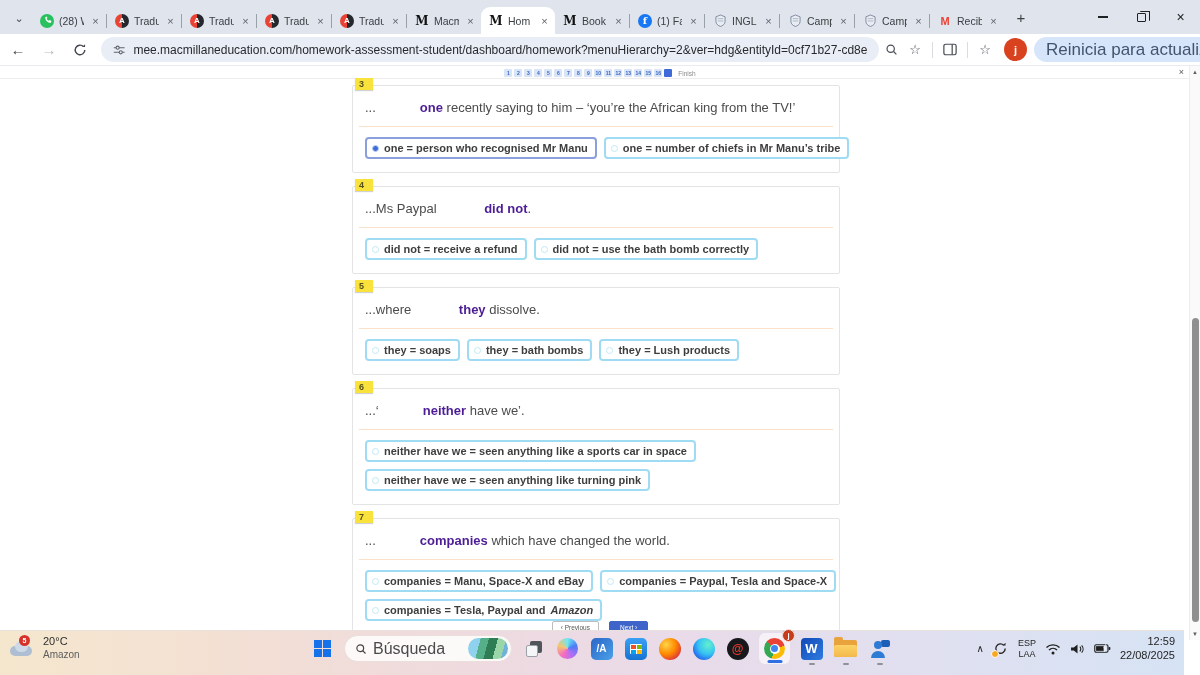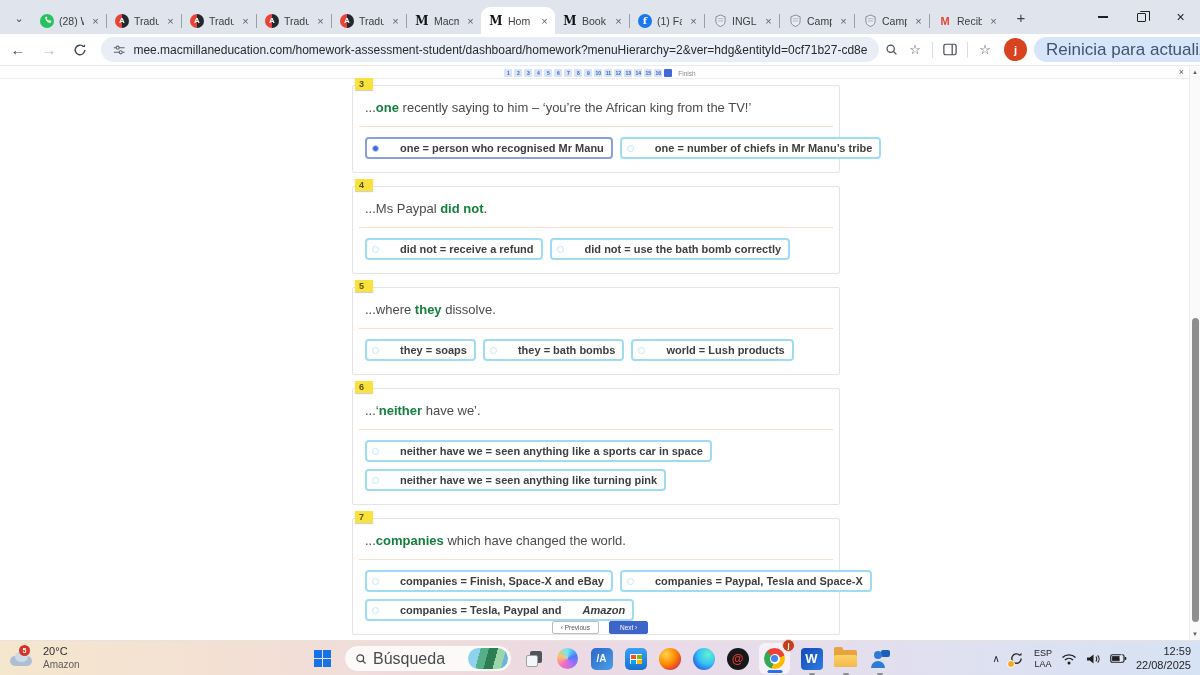--- a/index.html
+++ b/index.html
@@ -48,39 +48,39 @@
   .pg { width:8px; height:8px; background:#d9e5f6; color:#3566c4; font-size:5px; font-weight:bold; display:flex; align-items:center; justify-content:center; border-radius:1px; }
   .pg.current { background:#3f6bd8; color:#3f6bd8; }
   .finish { font-size:6.5px; color:#8a8a8a; margin-left:4px; }
   .topline { position:absolute; top:12px; left:0; right:11px; height:1px; background:#ededed; }
   .close-x { position:absolute; top:1px; right:16px; font-size:9px; color:#555; }
 
   .cards { position:absolute; left:352px; top:19px; width:488px; }
   .card { position:relative; border:1px solid #e4e4e4; border-radius:2px; background:#fff; padding:12px 12px 13px; margin-bottom:13px; }
   .qnum { position:absolute; top:-8px; left:2px; background:#f9e23c; color:#56511c; font-size:9px; font-weight:bold; padding:1px 9px 1px 4px; box-shadow:0 1px 1px rgba(0,0,0,.18); }
   .sentence { font-size:13px; color:#4b4b4b; margin-top:2px; }
-  .sentence b { color:#15803d; }
+  .sentence b { color:#4c1d95;margin-left:44px; }
   .divider { height:1px; background:#f8e1c8; margin:11px -6px 0; }
   .optrow { display:flex; gap:7px; margin-top:10px; flex-wrap:nowrap; }
   .optrow + .optrow { margin-top:7px; }
-  .opt { display:inline-flex; align-items:center; gap:21px; border:2px solid #9fdcf3; border-radius:4px; padding:3px 7px 3px 5px; font-size:11px; font-weight:bold; color:#3e3e3e; background:#fff; white-space:nowrap; }
+  .opt { display:inline-flex; align-items:center; gap:5px; border:2px solid #9fdcf3; border-radius:4px; padding:3px 7px 3px 5px; font-size:11px; font-weight:bold; color:#3e3e3e; background:#fff; white-space:nowrap; }
   .radio { width:7px; height:7px; border-radius:50%; border:1.5px solid #c2eaf8; background:#fff; flex:none; }
   .opt.selected { border-color:#8aa0dc; }
   .opt.selected .radio { background:#3f6cd6; border-color:#bdd2f4; }
 
   .bottom-nav { position:absolute; bottom:6px; left:0; right:0; display:flex; justify-content:center; gap:10px; align-items:center; }
   .btn-prev { font-size:6.5px; color:#555; background:#fff; border:1px solid #bdbdbd; border-radius:2px; padding:2px 8px; }
   .btn-next { font-size:6.5px; color:#fff; background:#3e63c9; border:1px solid #3e63c9; border-radius:2px; padding:2px 10px; }
 
   .scrollbar { position:absolute; top:0; right:0; width:11px; height:100%; background:#fafafa; border-left:1px solid #ededed; }
   .sb-arrow { position:absolute; left:0; width:100%; height:12px; color:#5f5f5f; font-size:6px; text-align:center; line-height:12px; }
   .sb-thumb { position:absolute; left:2px; width:7px; top:252px; height:304px; background:#8f8f8f; border-radius:4px; }
 
   
-  .taskbar { position:absolute; bottom:0; left:0; right:0; height:35px;
+  .taskbar { position:absolute; bottom:0; left:0; right:16px; height:45px;
     background:linear-gradient(90deg,#f5e7ce 0%,#f3e0d3 18%,#efdade 38%,#e9dbe9 58%,#e0e0f0 78%,#d6e3f4 100%);
     border-top:1px solid #e9e2dc; }
   .weather { position:absolute; left:10px; top:4px; display:flex; gap:7px; align-items:center; }
   .wcloud { position:relative; width:26px; height:18px; }
   .wcloud .c1 { position:absolute; bottom:1px; left:0; width:22px; height:10px; border-radius:6px; background:#aebfd4; }
   .wcloud .c2 { position:absolute; bottom:5px; left:5px; width:13px; height:11px; border-radius:50%; background:#cfdae8; }
   .wbadge { position:absolute; top:-4px; left:9px; background:#d6322a; color:#fff; width:11px; height:11px; border-radius:50%; font-size:7px; display:flex; align-items:center; justify-content:center; font-weight:bold; }
   .wtxt { line-height:1.25; }
   .wtemp { font-size:11px; color:#2e2e2e; }
   .wcond { font-size:10px; color:#5d5d5d; }
@@ -363,21 +363,21 @@
         <div class="opt">
             <span class="radio"></span>
             <span>they = soaps</span>
           </div>
         <div class="opt">
             <span class="radio"></span>
             <span>they = bath bombs</span>
           </div>
         <div class="opt">
             <span class="radio"></span>
-            <span>world = Lush products</span>
+            <span>they = Lush products</span>
           </div>
       </div>
     </div>
 
     <div class="card">
       <div class="qnum">6</div>
       <div class="sentence"><span>...‘</span><b>neither</b><span> have we’.</span></div>
       <div class="divider"></div>
       <div class="optrow">
         <div class="opt">
@@ -393,21 +393,21 @@
       </div>
     </div>
 
     <div class="card">
       <div class="qnum">7</div>
       <div class="sentence"><span>...</span><b>companies</b><span> which have changed the world.</span></div>
       <div class="divider"></div>
       <div class="optrow">
         <div class="opt">
             <span class="radio"></span>
-            <span>companies = Finish, Space-X and eBay</span>
+            <span>companies = Manu, Space-X and eBay</span>
           </div>
         <div class="opt">
             <span class="radio"></span>
             <span>companies = Paypal, Tesla and Space-X</span>
           </div>
       </div>
       <div class="optrow">
         <div class="opt">
             <span class="radio"></span>
             <span>companies = Tesla, Paypal and </span>

